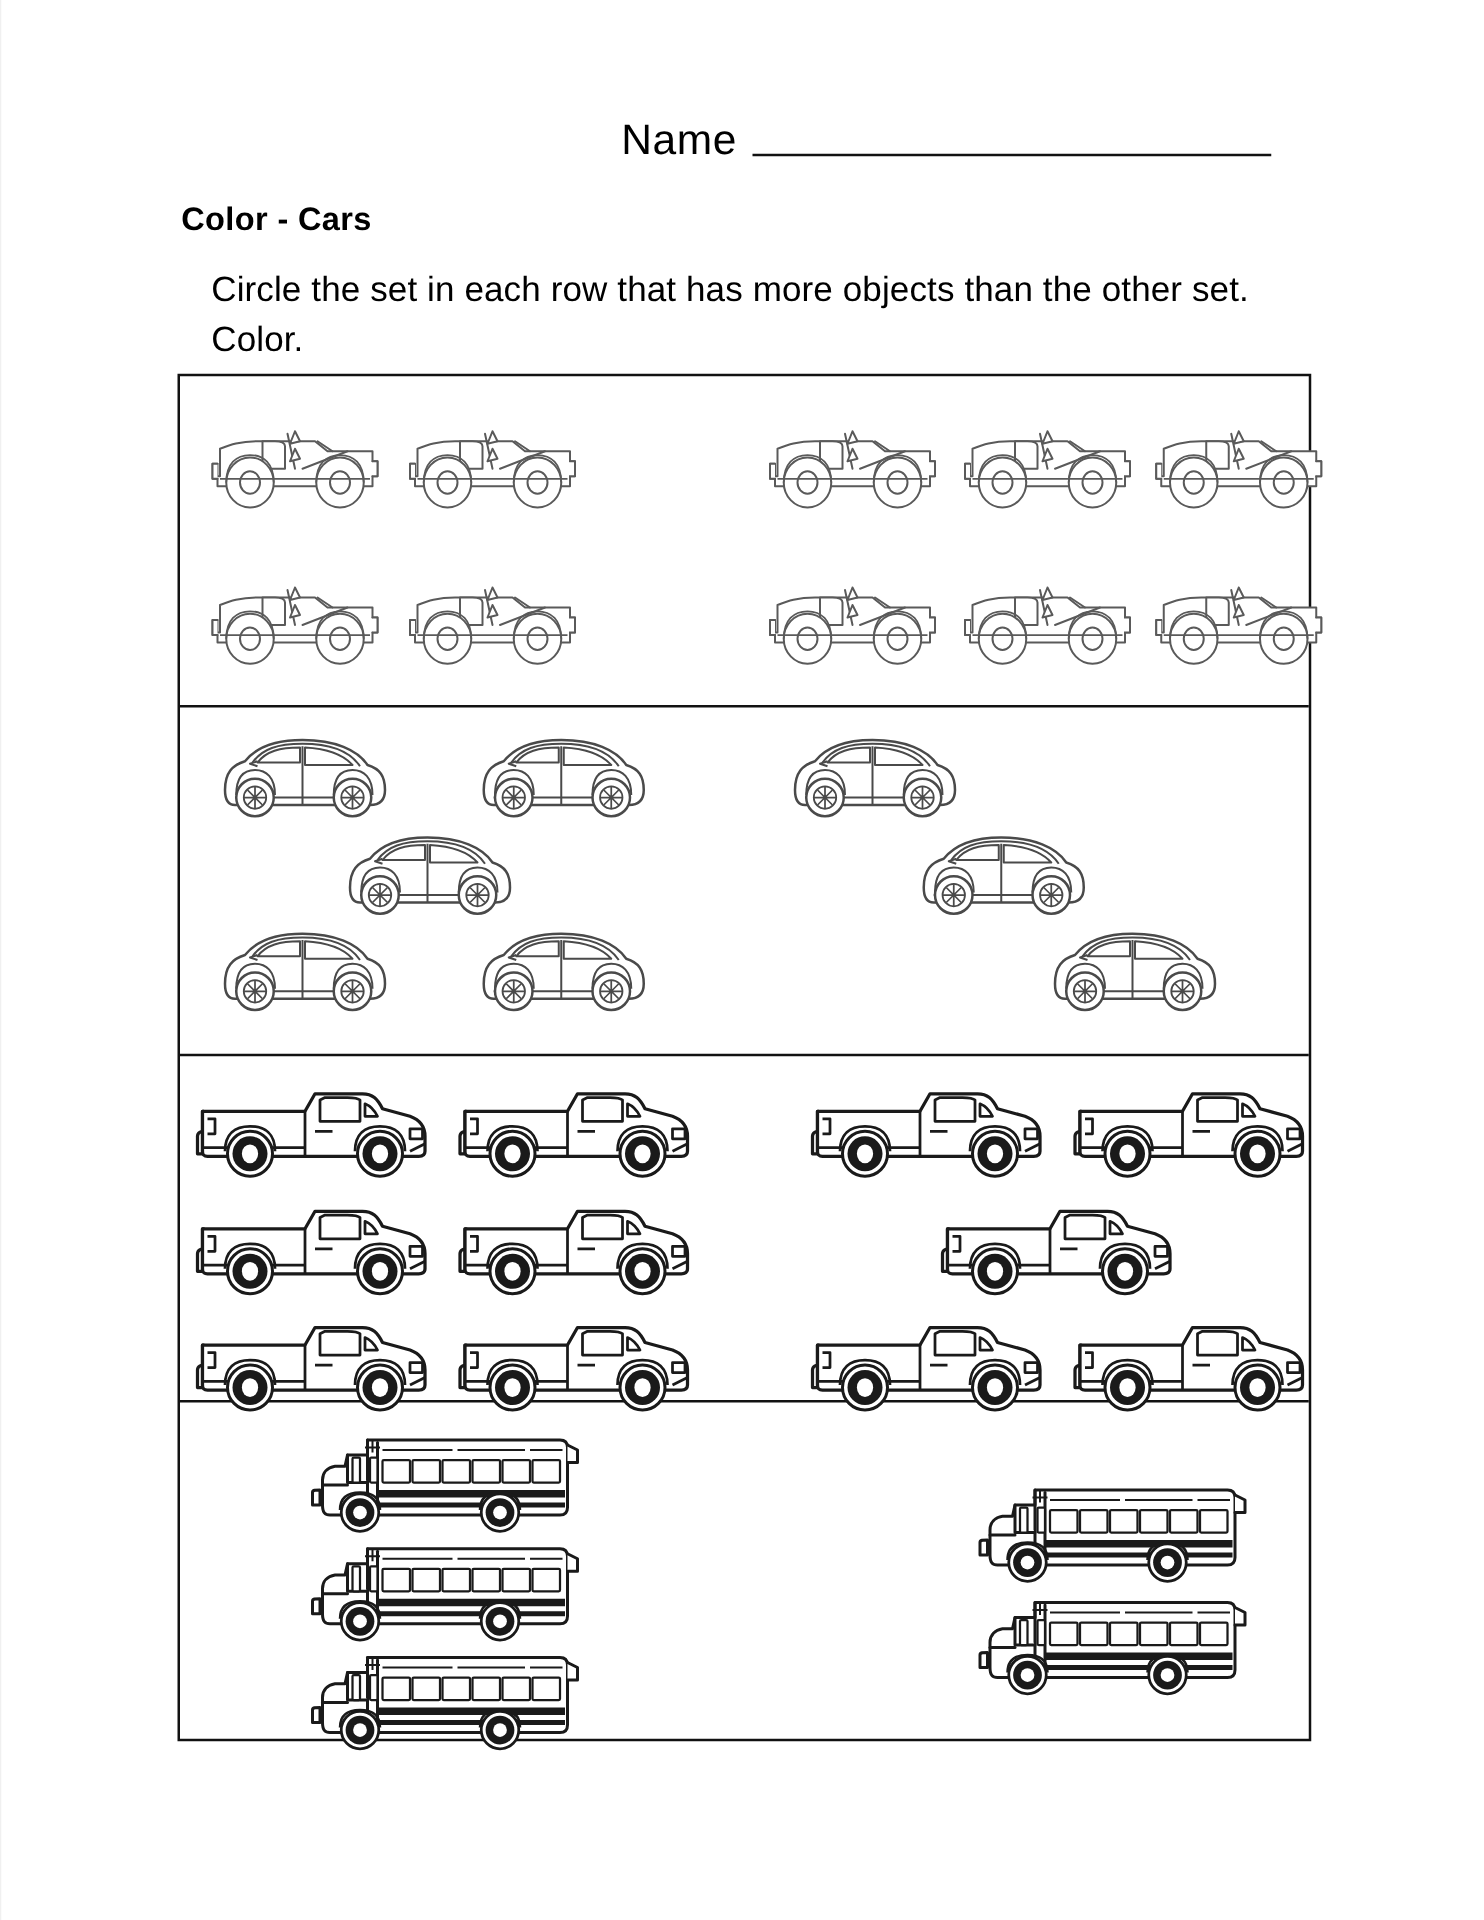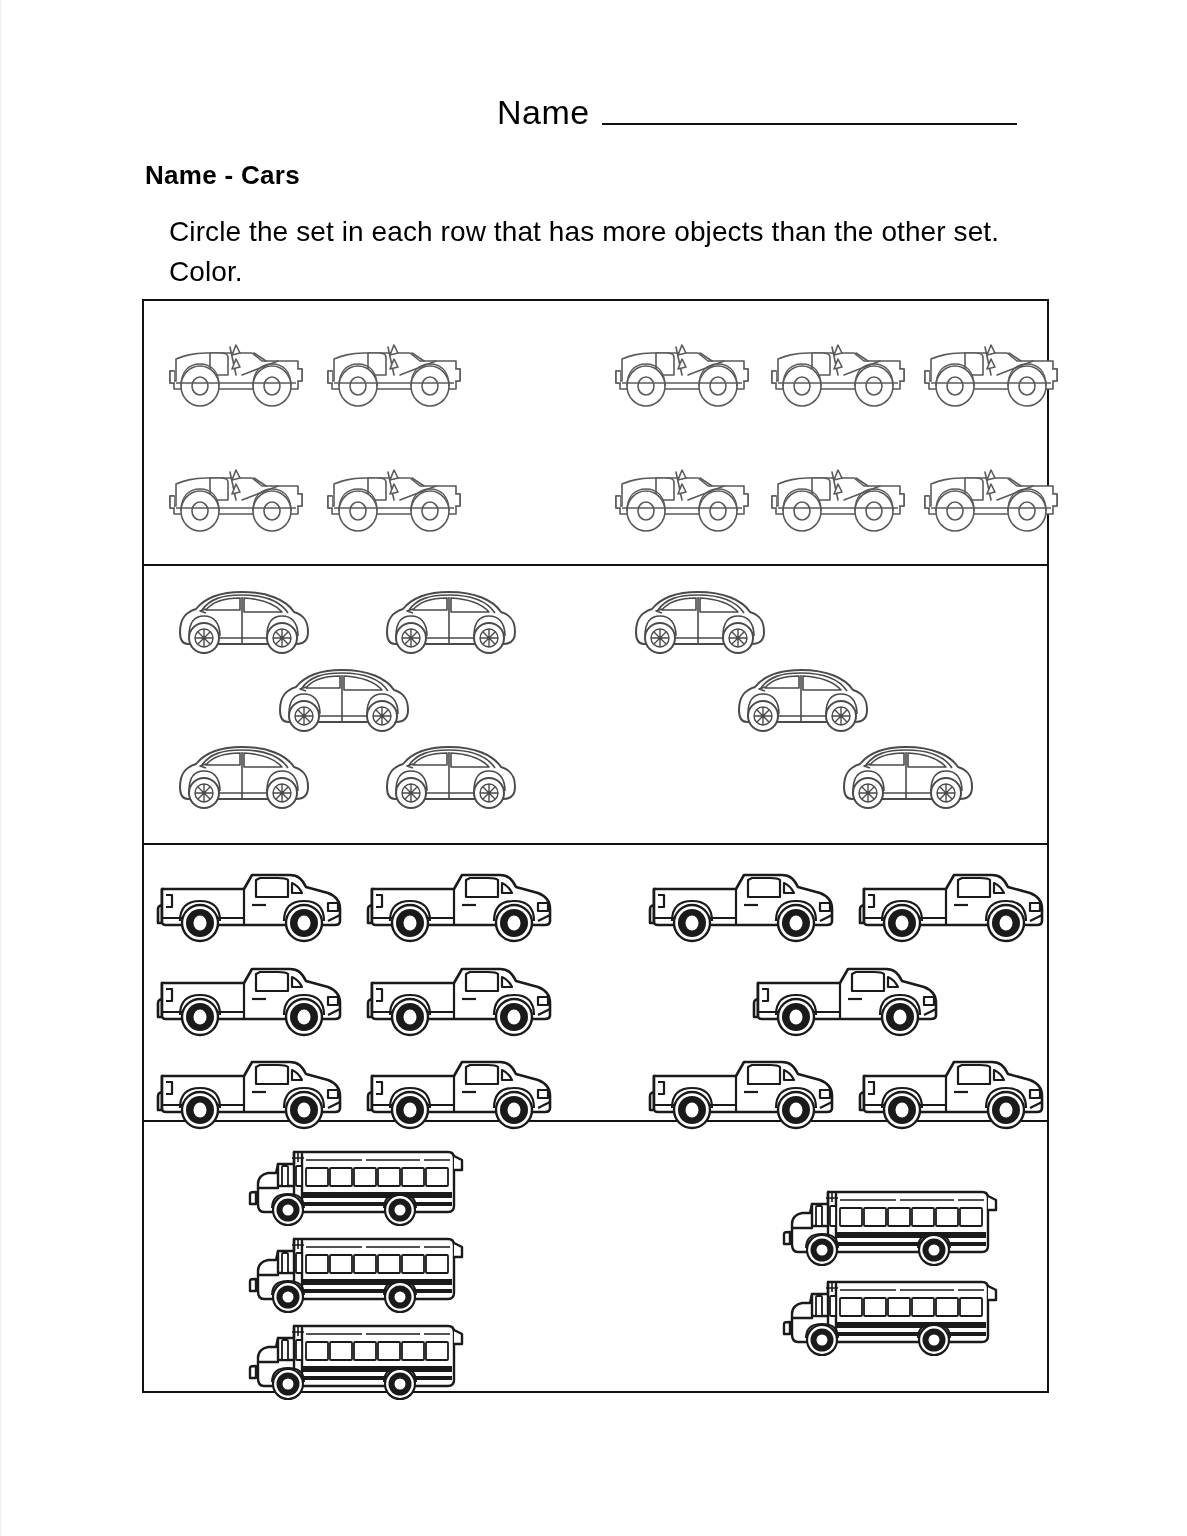--- a/index.html
+++ b/index.html
@@ -111,21 +111,21 @@
 </head>
 <body>
 
 <div class="page">
 
   <div class="name-row">
     <span class="name-label">Name</span>
     <span class="name-blank"></span>
   </div>
 
-  <div class="worksheet-title">Name - Cars</div>
+  <div class="worksheet-title">Color - Cars</div>
 
   <div class="instructions">Circle the set in each row that has more objects than the other set.  Color.</div>
 
   <div class="sets-table">
 
     <div class="set-row row-jeeps">
       <div class="set-half" id="half-jeeps-left">
           <div class="obj jeep" style="left: 22px; top: 30px;">
             <svg viewBox="0 0 140 78" width="140" height="78" xmlns="http://www.w3.org/2000/svg">
       <g fill="#ffffff" stroke="#5a5a5a" stroke-width="1.6" stroke-linejoin="round" stroke-linecap="round">

